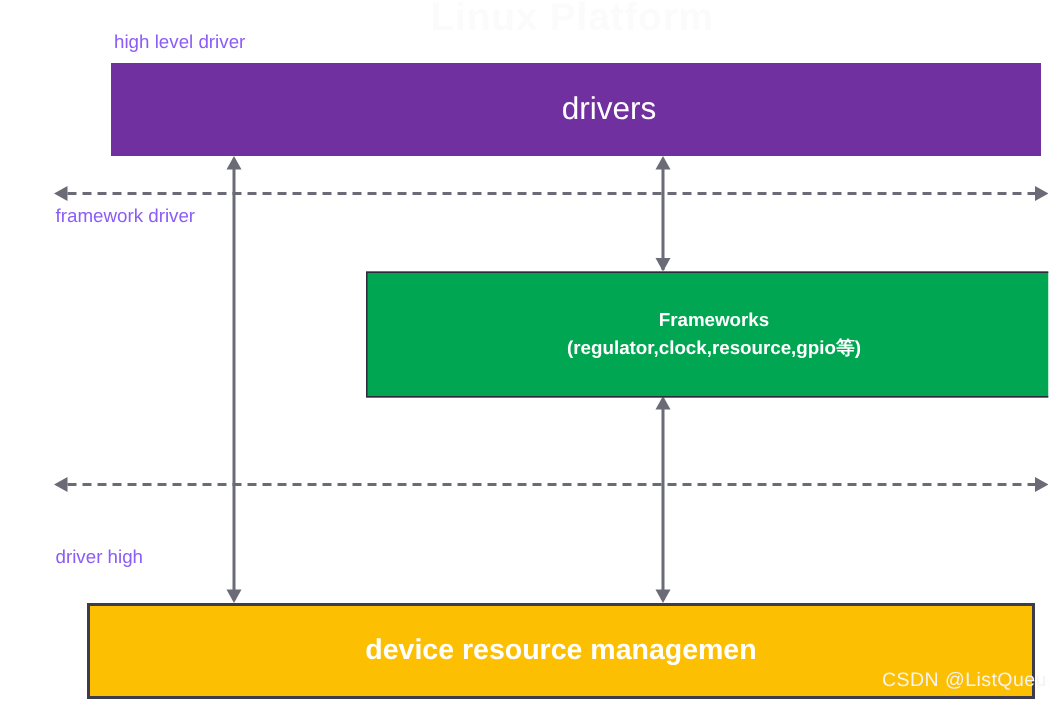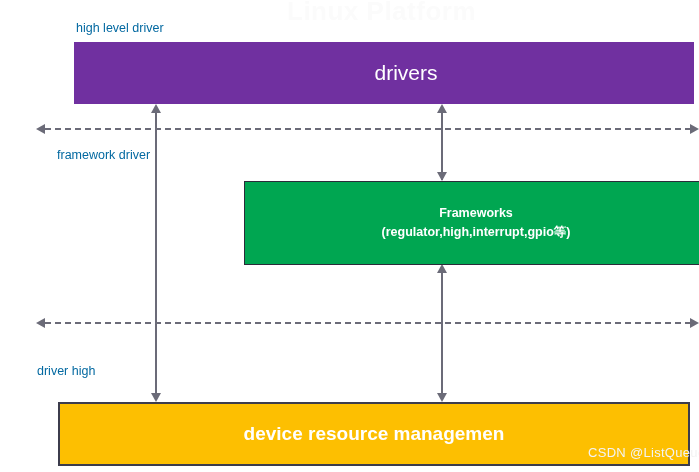--- a/index.html
+++ b/index.html
@@ -80,25 +80,25 @@
     border: 2px solid #3c3c4c;
     font-size: 19px;
     font-weight: bold;
     text-align: center;
   }
 
   
   .side-label {
     position: absolute;
     font-size: 12.5px;
-    color: #0369a1;
+    color: #8b5cf6;
     white-space: nowrap;
   }
   .label-high  { left: 76px;  top: 21px;  }
-  .label-fw    { left: 37px;  top: 148px; margin-left: 20px; }
+  .label-fw    { left: 37px;  top: 137px; }
   .label-base  { left: 37px;  top: 364px; }
 
   
   .dashed-line {
     position: absolute;
     height: 0;
     border-top: 2px dashed #6b6b78;
   }
   .dash-1 { left: 45px; top: 128px; width: 646px; }
   .dash-2 { left: 45px; top: 322px; width: 646px; }
@@ -191,21 +191,21 @@
   <div class="v-line vl-low"></div>
   <div class="v-arrow-down vl-low-down"></div>
 
   <div class="layer-box box-drivers">
     <span>drivers</span>
   </div>
 
   <div class="layer-box box-frameworks">
     <div>
       <div>Frameworks</div>
-      <div>(regulator,high,interrupt,gpio等)</div>
+      <div>(regulator,clock,resource,gpio等)</div>
     </div>
   </div>
 
   <div class="layer-box box-device">
     <span>device resource managemen</span>
   </div>
 
   <div class="watermark-csdn">CSDN @ListQueue</div>
 
 </div>

